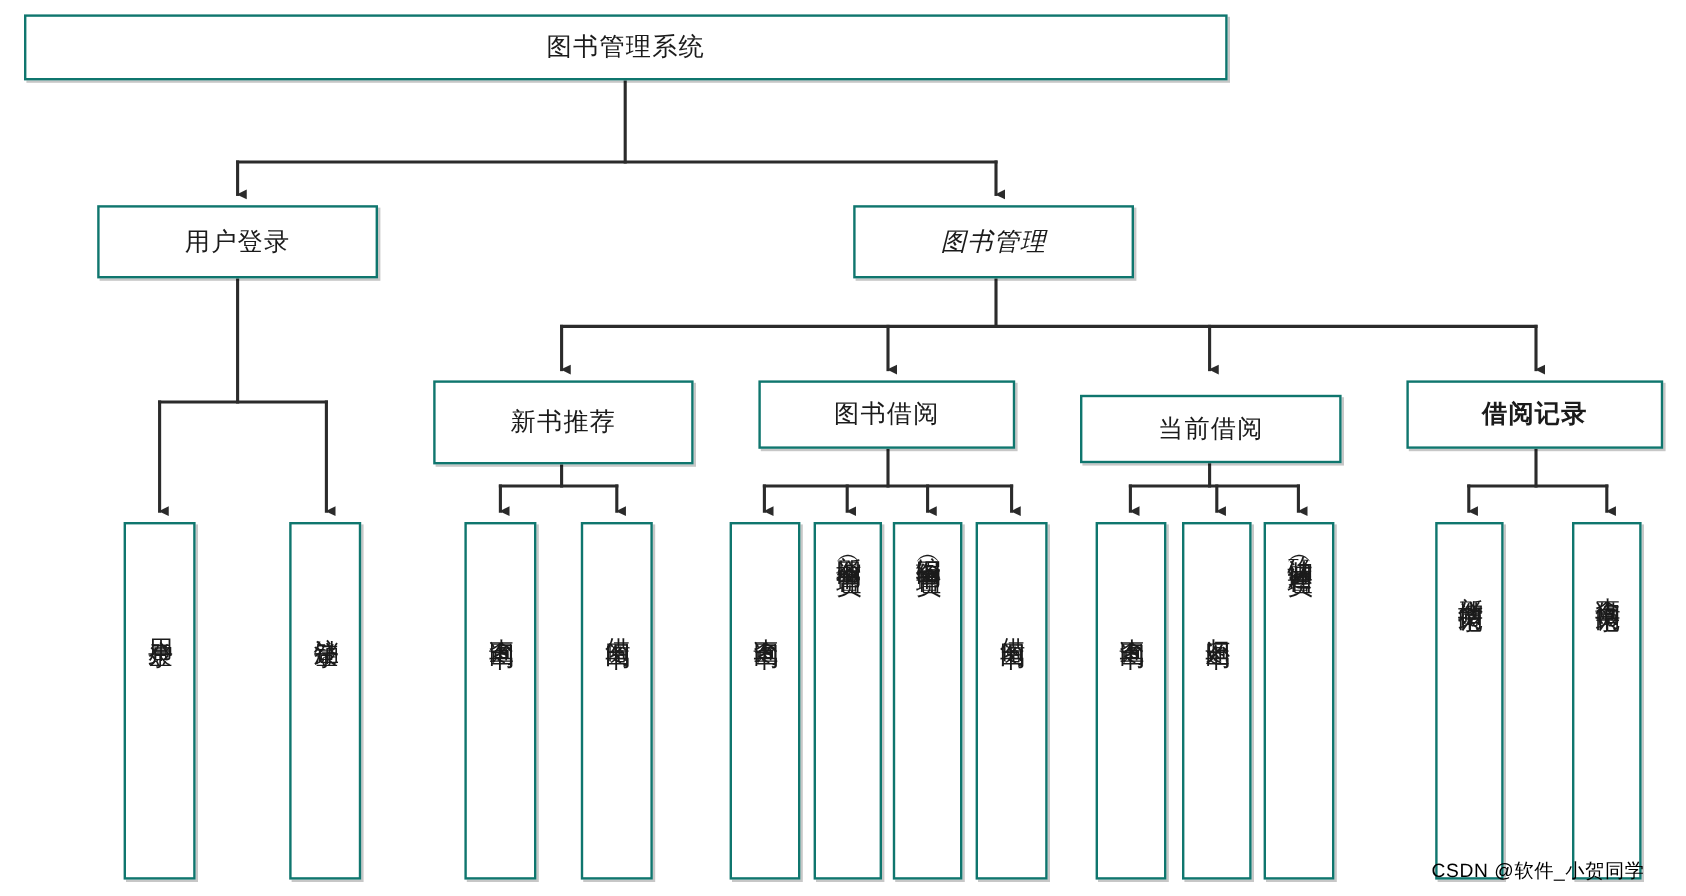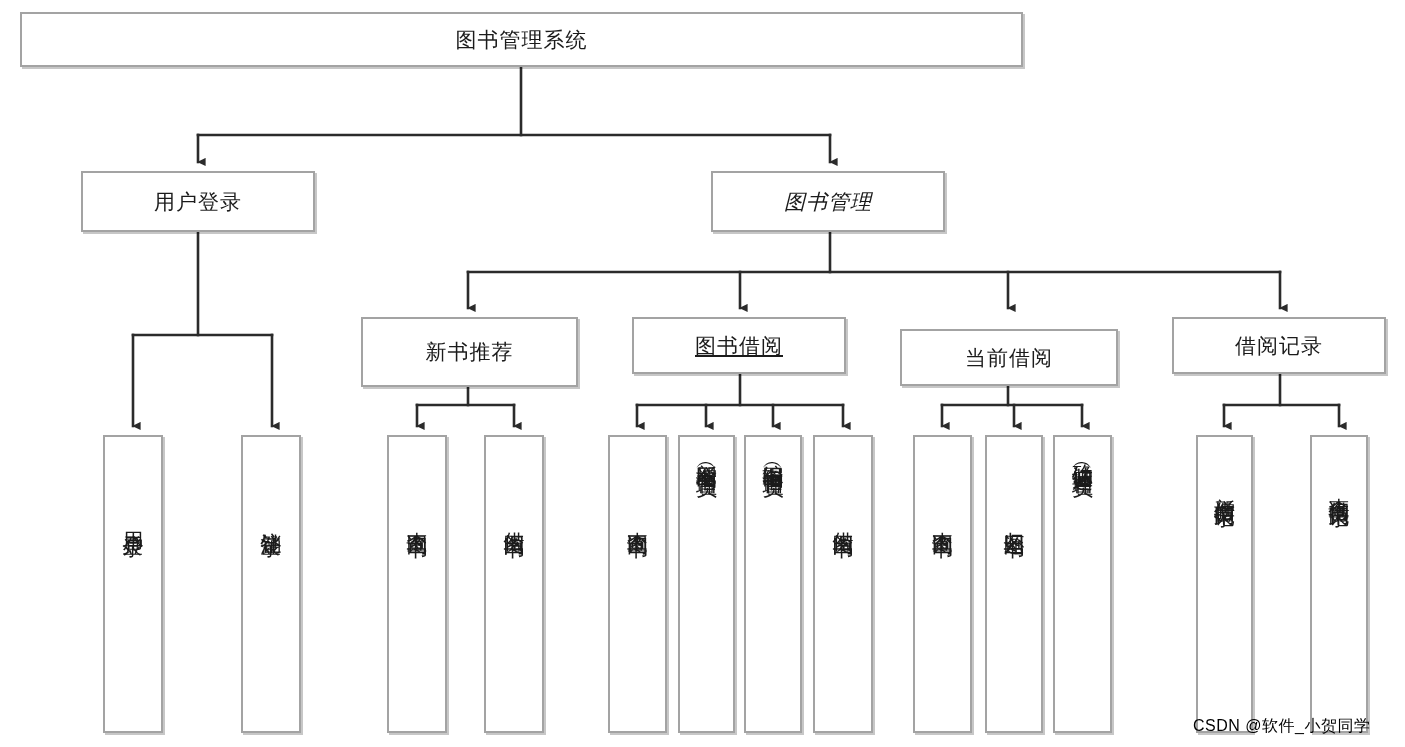--- a/index.html
+++ b/index.html
@@ -22,21 +22,21 @@
     left: 0;
     top: 0;
     width: 1405px;
     height: 747px;
     pointer-events: none;
   }
   .node {
     position: absolute;
     box-sizing: border-box;
     background: #ffffff;
-    border: 2px solid #a3a3a3;
+    border: 2px solid #0f766e;
     box-shadow: 2px 2px 0 rgba(0,0,0,0.22);
     display: flex;
     align-items: center;
     justify-content: center;
     color: #1b1b1b;
   }
   .node.h {
     font-size: 21px;
     letter-spacing: 1px;
     line-height: 1.2;
@@ -128,27 +128,27 @@
   <div class="node h" style="left:81px; top:171px; width:234px; height:61px;">
     <span>用户登录</span>
   </div>
   <div class="node h" style="left:711px; top:171px; width:234px; height:61px;font-style:italic;">
     <span>图书管理</span>
   </div>
 
   <div class="node h" style="left:361px; top:317px; width:217px; height:70px;">
     <span>新书推荐</span>
   </div>
-  <div class="node h" style="left:632px; top:317px; width:214px; height:57px;text-decoration:underline;">
+  <div class="node h" style="left:632px; top:317px; width:214px; height:57px;">
     <span>图书借阅</span>
   </div>
   <div class="node h" style="left:900px; top:317px; width:218px; height:57px;margin-top:12px;">
     <span>当前借阅</span>
   </div>
-  <div class="node h" style="left:1172px; top:317px; width:214px; height:57px;">
+  <div class="node h" style="left:1172px; top:317px; width:214px; height:57px;font-weight:bold;">
     <span>借阅记录</span>
   </div>
 
   <div class="node v" style="left:103px; top:435px; width:60px; height:298px; padding-top:78px;">
     <span class="vtext">用户登录</span>
   </div>
   <div class="node v" style="left:241px; top:435px; width:60px; height:298px; padding-top:78px;">
     <span class="vtext">注销登录</span>
   </div>
 

